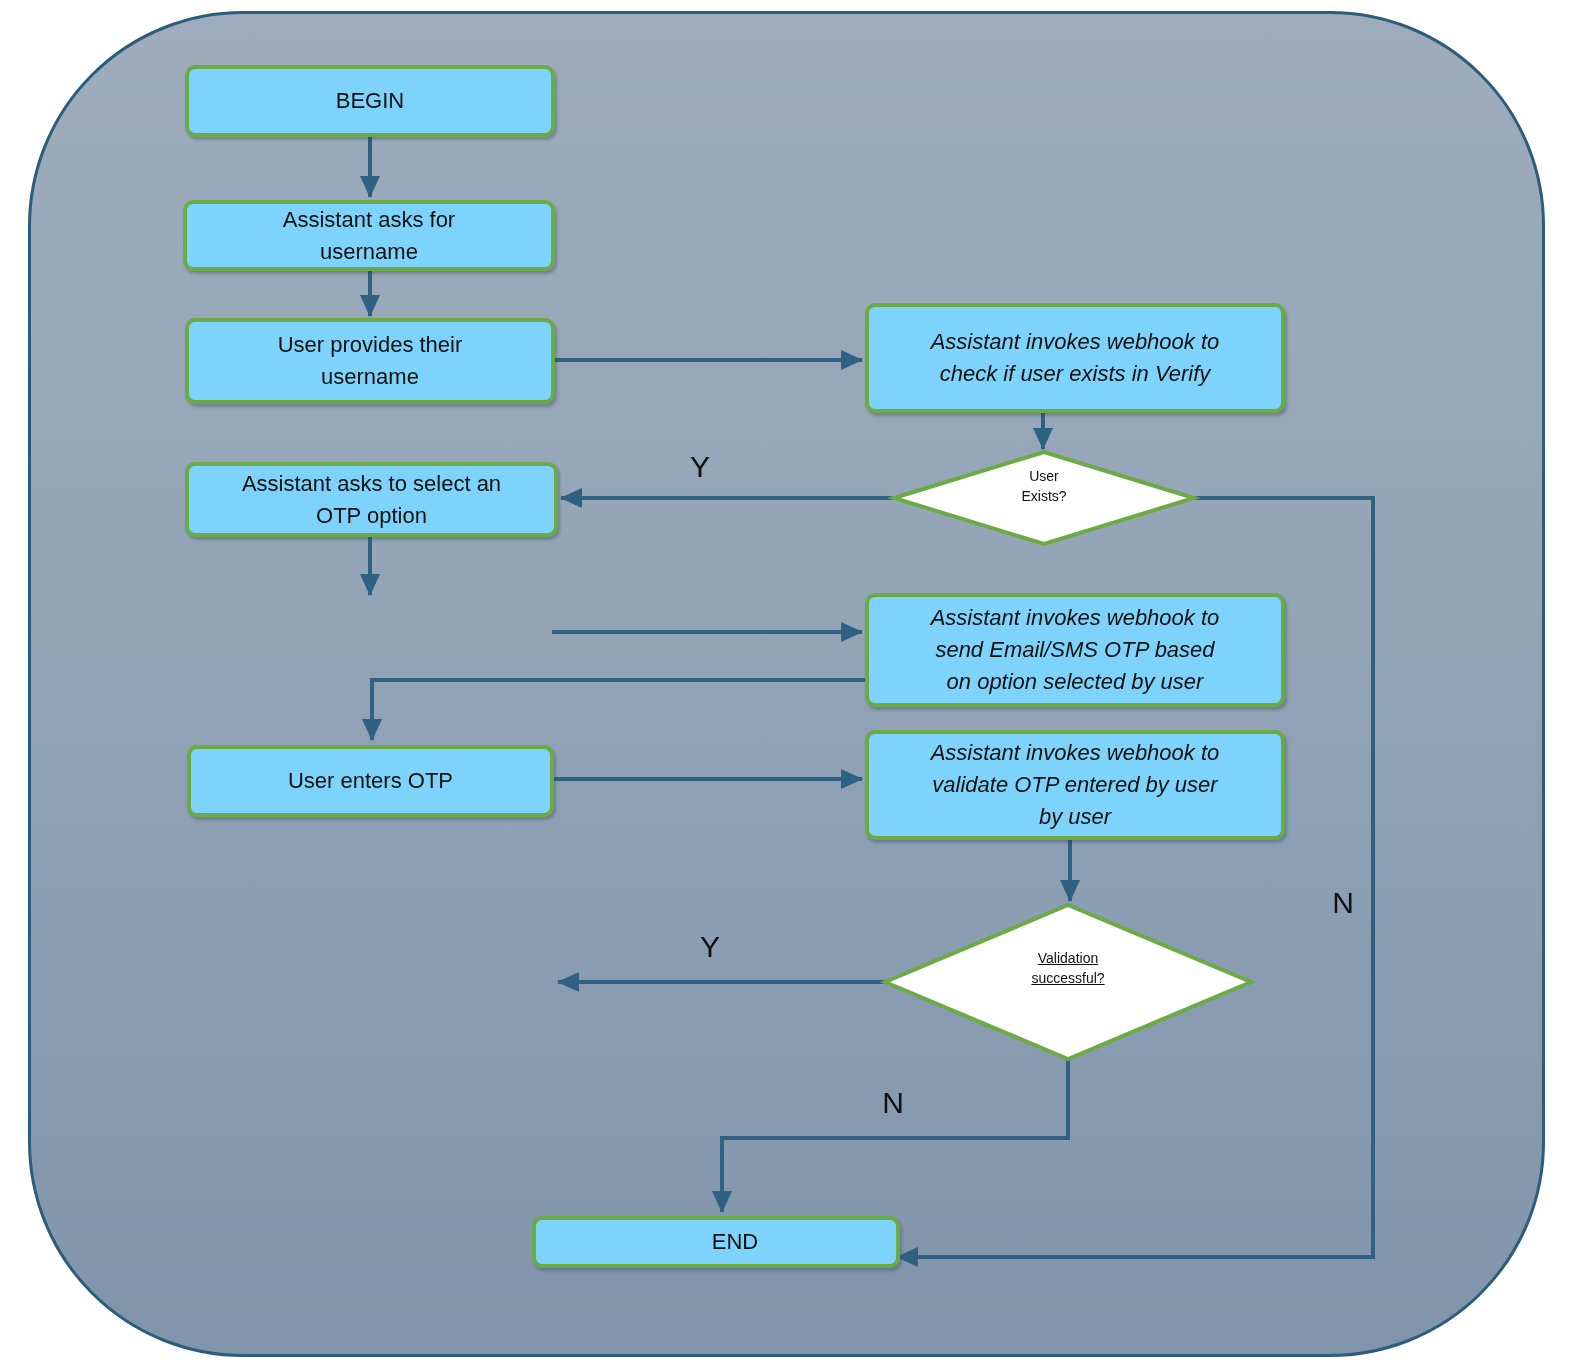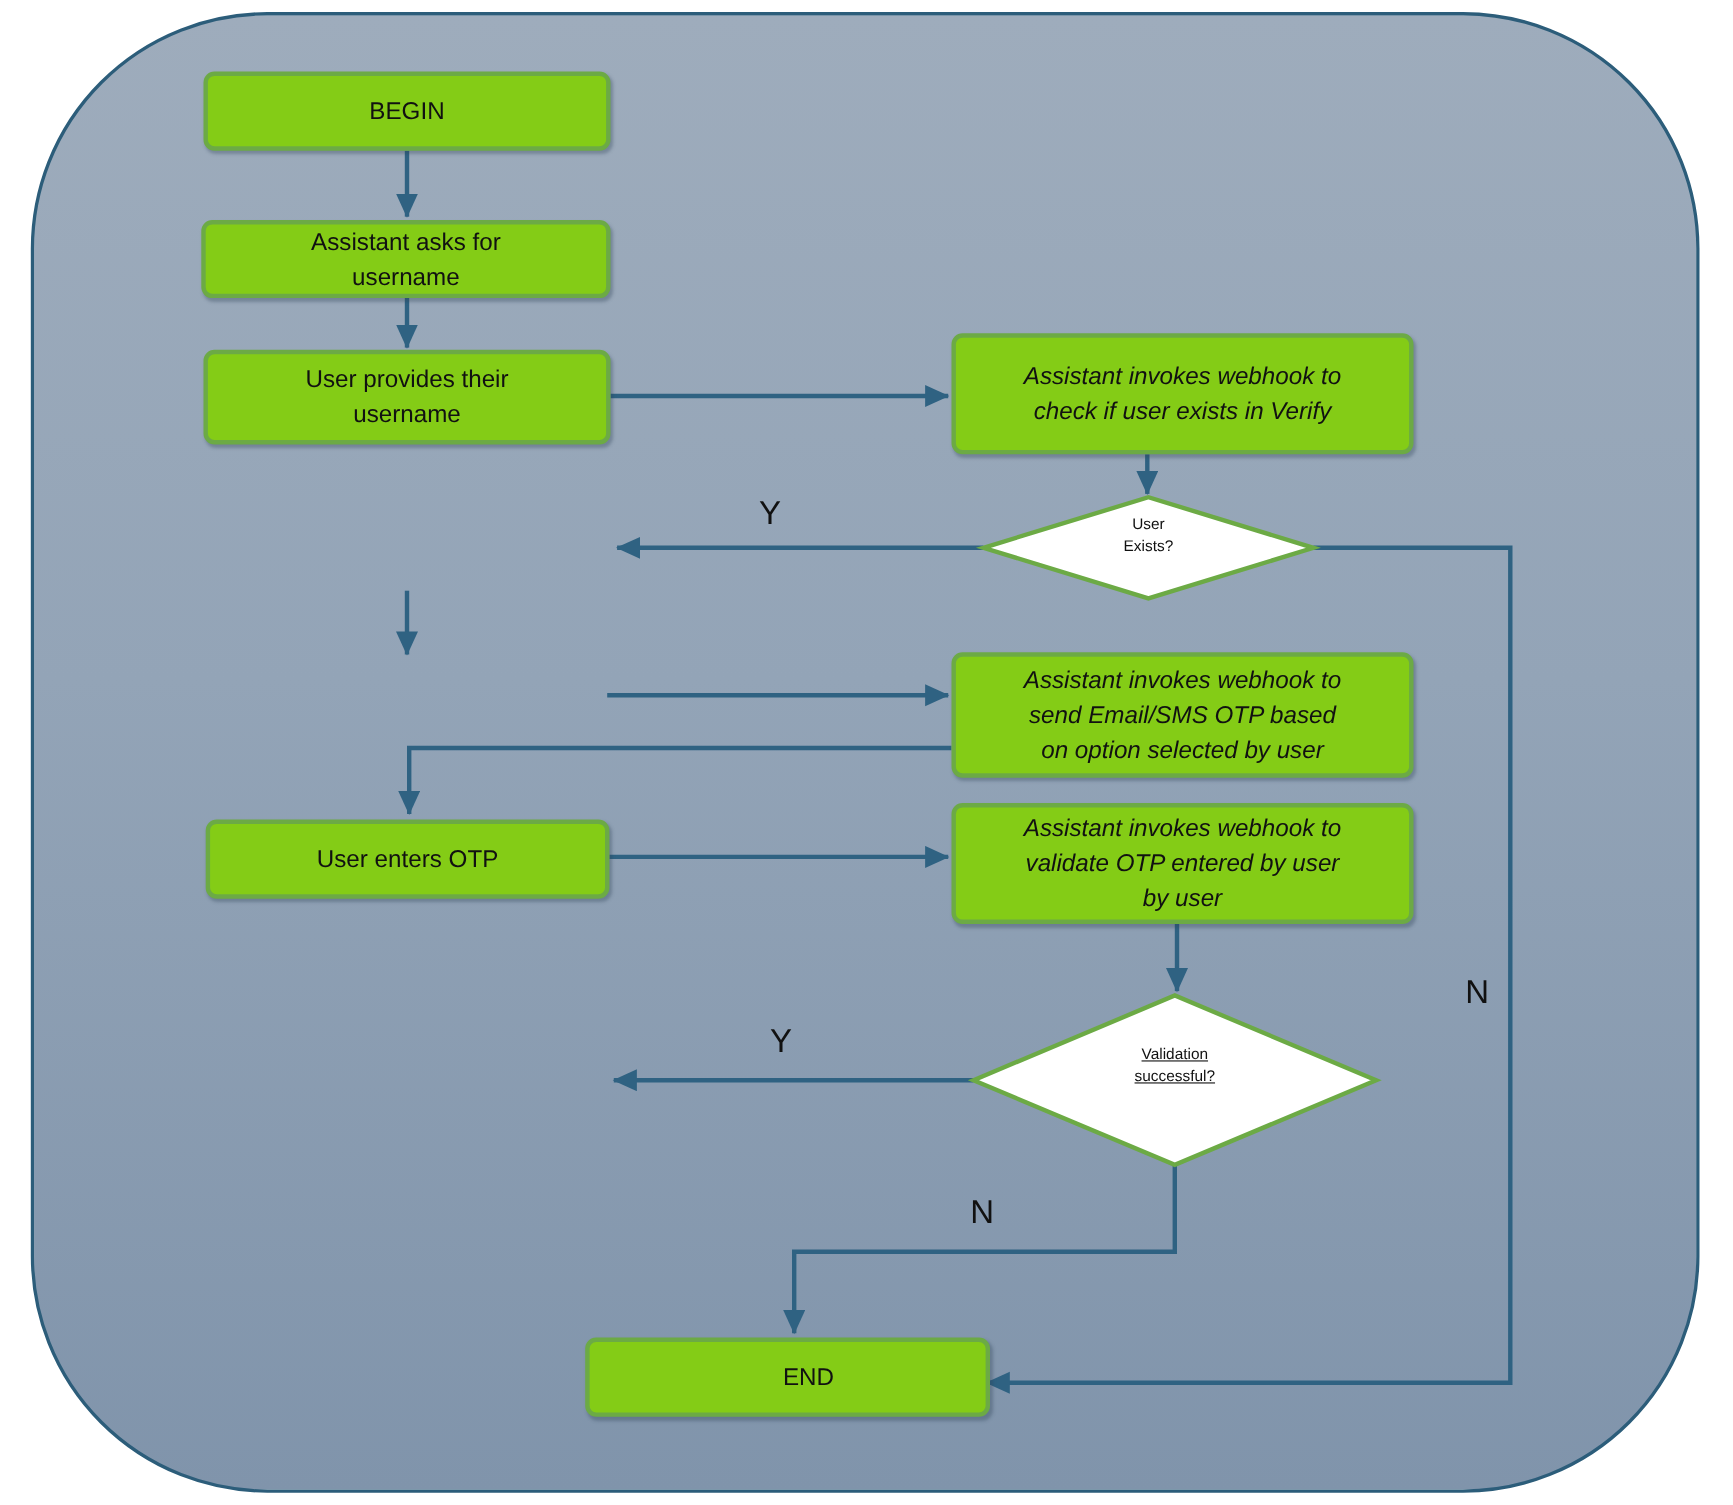--- a/index.html
+++ b/index.html
@@ -37,21 +37,21 @@
     pointer-events: none;
   }
   .node {
     position: absolute;
     box-sizing: border-box;
     display: flex;
     align-items: center;
     justify-content: center;
     text-align: center;
     white-space: pre-line;
-    background: #84cc16;
+    background: #7dd3fc;
     border: 4px solid #6caa45;
     border-radius: 10px;
     box-shadow: 2px 3px 3px rgba(45, 65, 85, 0.35);
     font-size: 22px;
     line-height: 1.45;
     padding: 0 10px;
   }
   .node.webhook {
     font-style: italic;
   }
@@ -108,34 +108,36 @@
 
   <div class="node" style="left:183px; top:200px; width:372px; height:71px;">Assistant asks for
 username</div>
 
   <div class="node" style="left:185px; top:318px; width:370px; height:86px;">User provides their
 username</div>
 
   <div class="node webhook" style="left:865px; top:303px; width:420px; height:110px;">Assistant invokes webhook to
 check if user exists in Verify</div>
 
+  <div class="node" style="left:185px; top:462px; width:373px; height:75px;">Assistant asks to select an
+OTP option</div>
 
 
   <div class="node webhook" style="left:865px; top:593px; width:420px; height:114px;">Assistant invokes webhook to
 send Email/SMS OTP based
 on option selected by user</div>
 
   <div class="node" style="left:187px; top:745px; width:367px; height:72px;">User enters OTP</div>
 
   <div class="node webhook" style="left:865px; top:730px; width:420px; height:110px;">Assistant invokes webhook to
 validate OTP entered by user
 by user</div>
 
 
-  <div class="node" style="left:532px; top:1216px; width:368px; height:72px;padding-left:48px;">END</div>
+  <div class="node" style="left:532px; top:1216px; width:368px; height:52px;padding-left:48px;">END</div>
 
   <div class="dlabel" style="left:979px; top:466px; width:130px;">User
 Exists?</div>
 
   <div class="dlabel" style="left:983px; top:948px; width:170px;text-decoration:underline;">Validation
 successful?</div>
 
   <div class="elabel" style="left:683px; top:452px;">Y</div>
 
   <div class="elabel" style="left:1326px; top:888px;">N</div>

